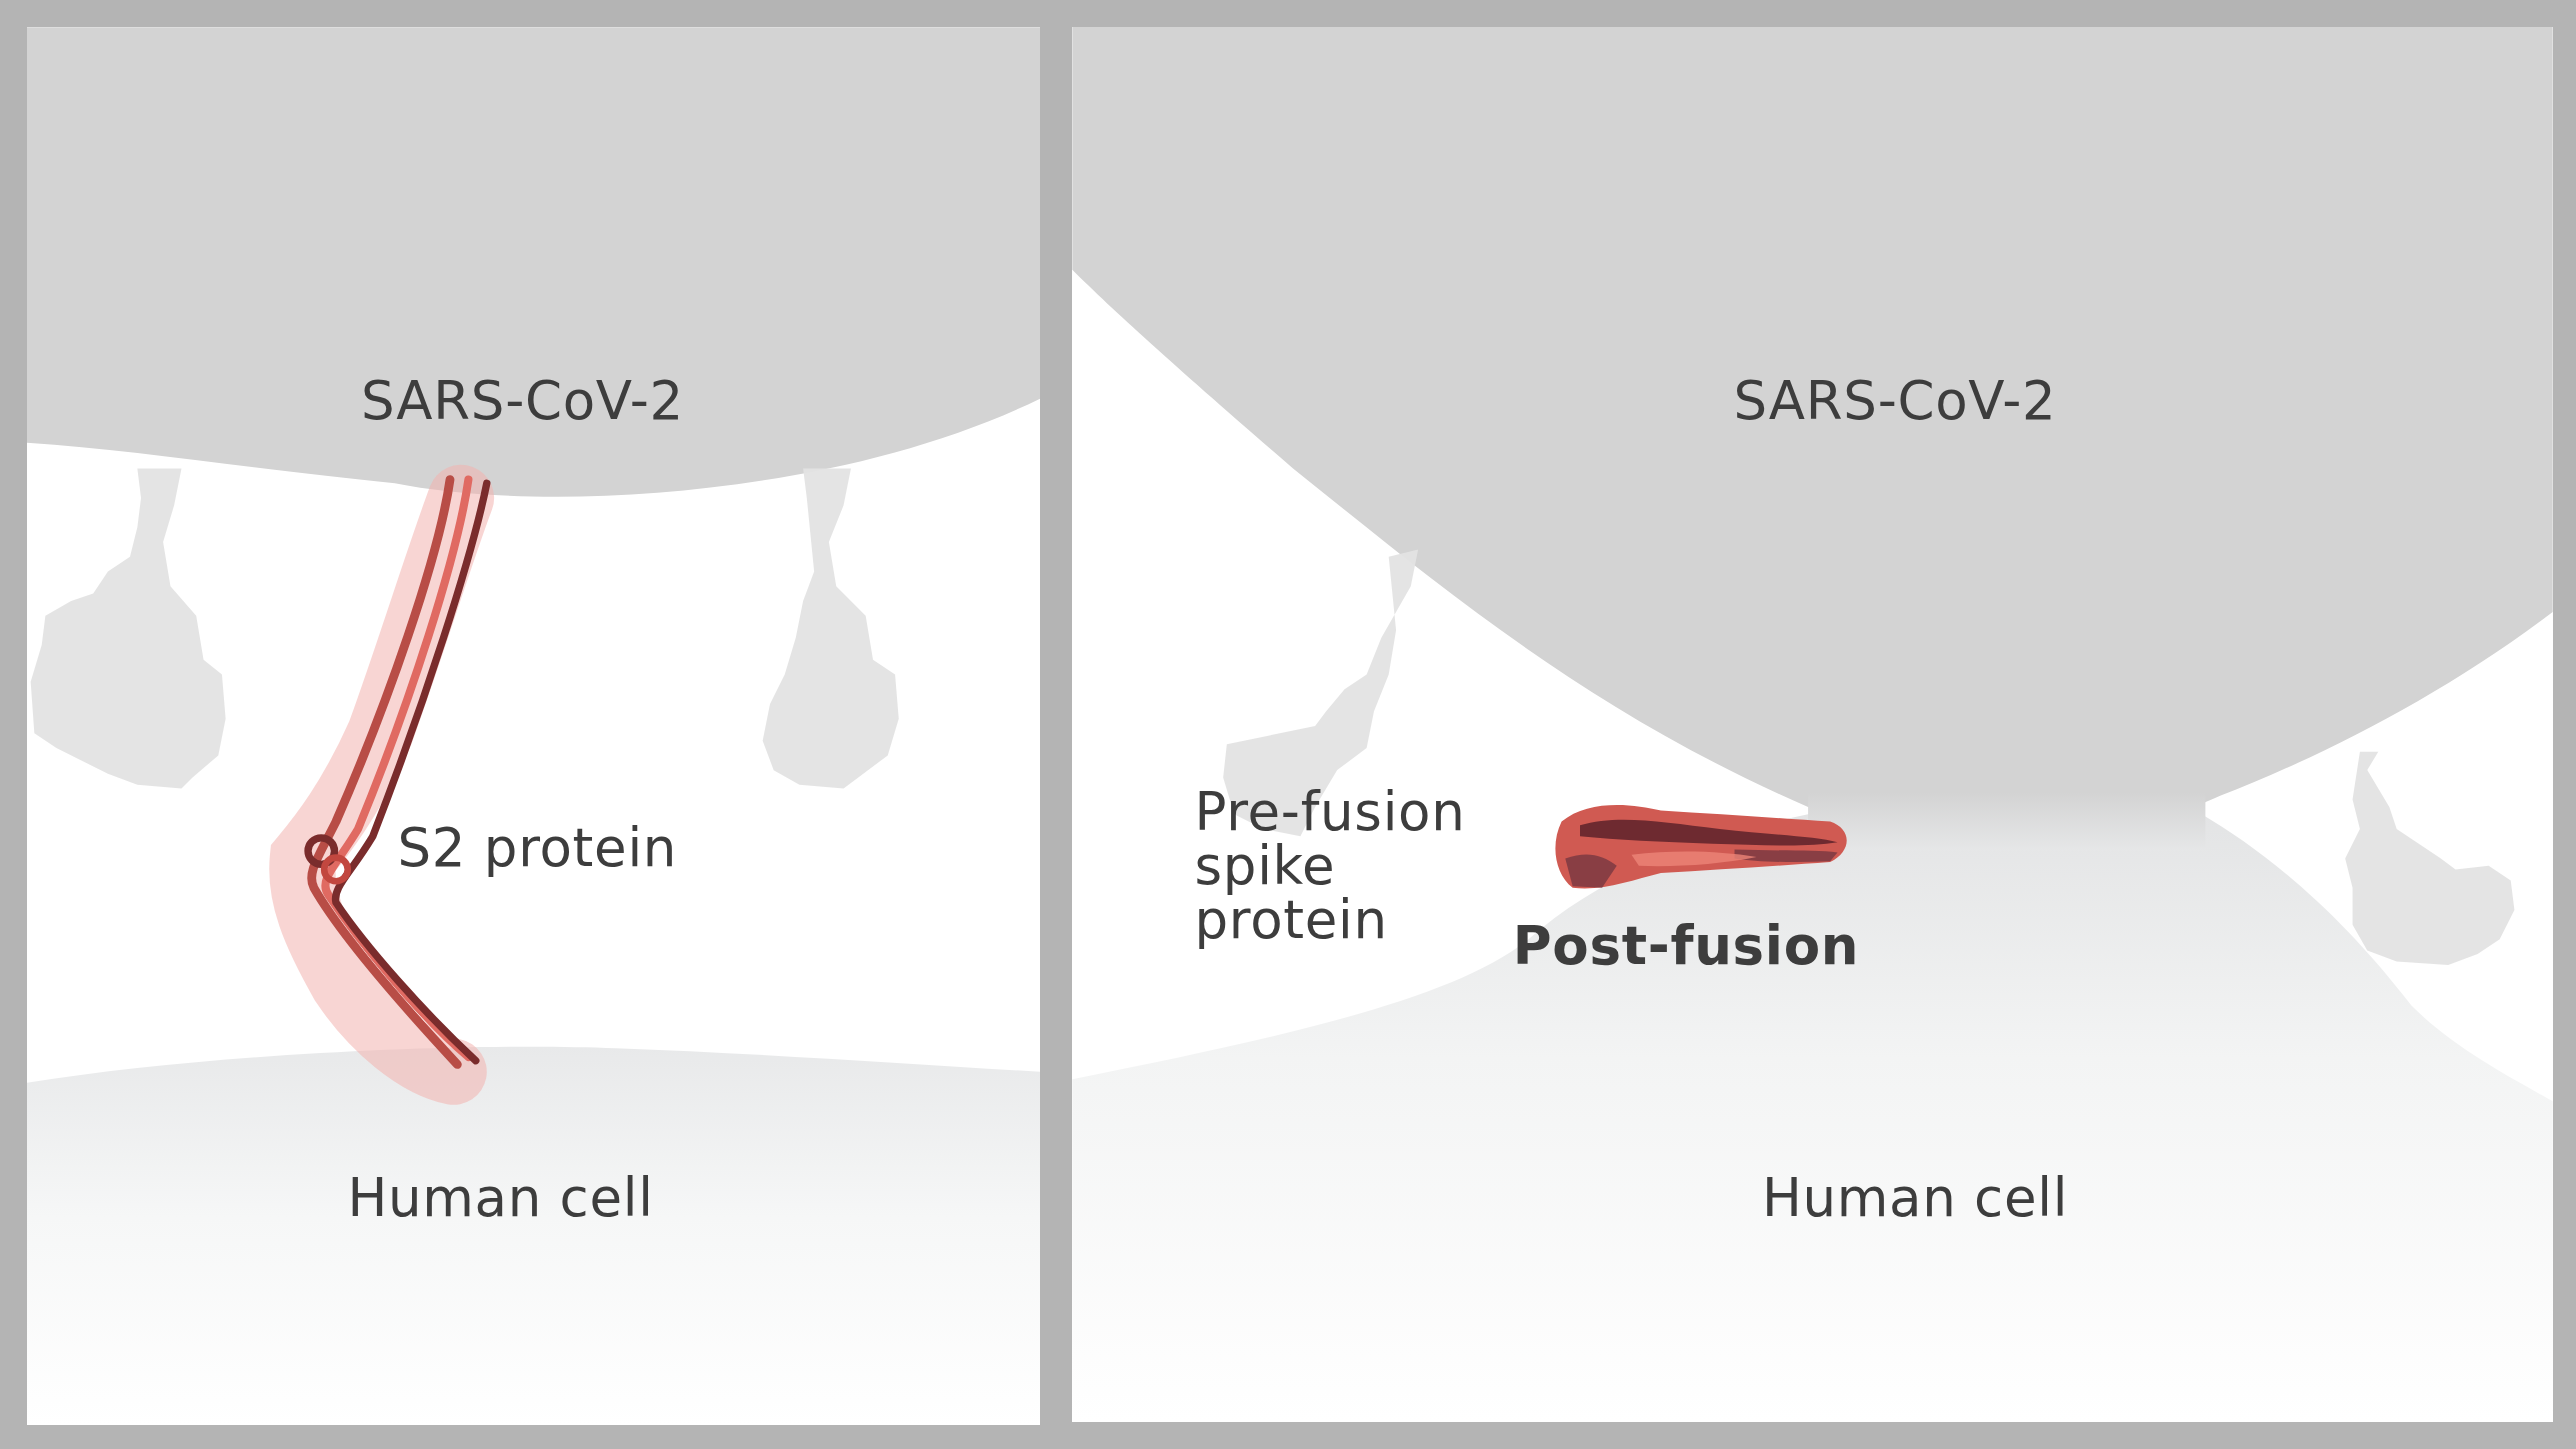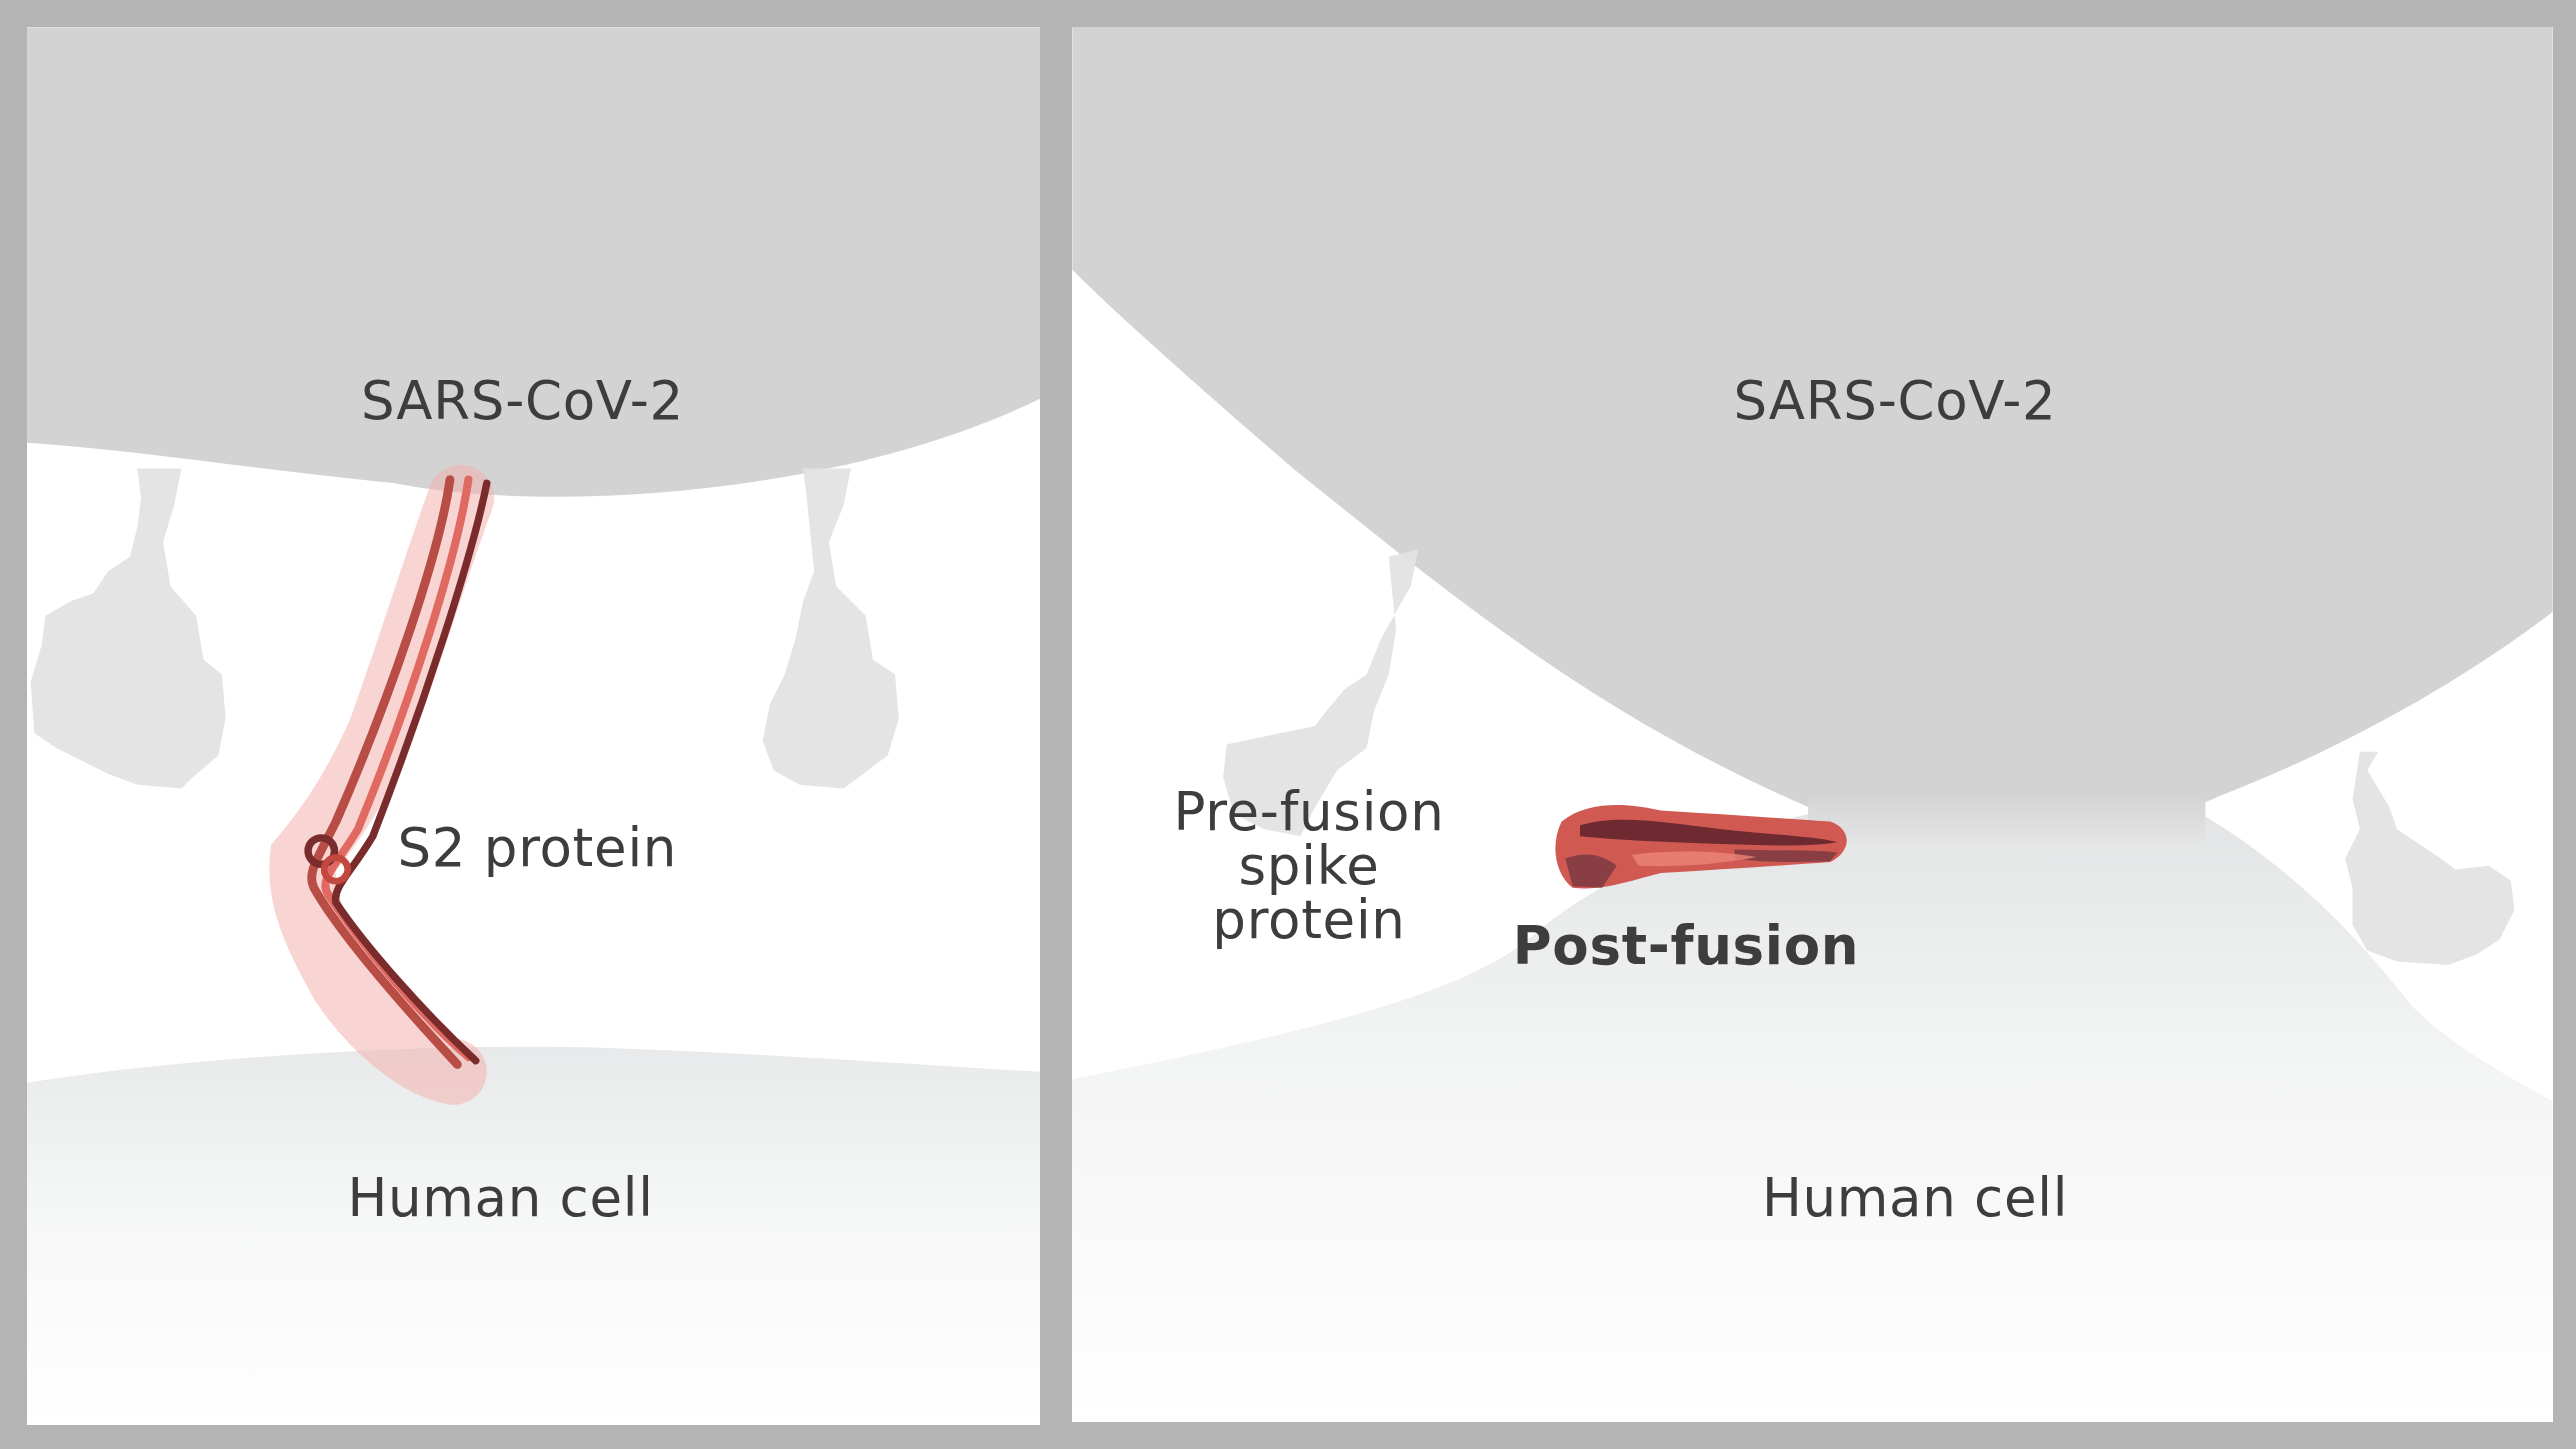--- a/index.html
+++ b/index.html
@@ -3,22 +3,22 @@
 <meta charset="utf-8">
 <style>
   html, body { margin:0; padding:0; }
   body { width:2576px; height:1450px; background:#b4b4b4; position:relative; overflow:hidden;
          font-family:"DejaVu Sans","Liberation Sans",sans-serif; }
   .panel { position:absolute; overflow:hidden; background:#ffffff; }
   #panel-left  { left:26.5px;   top:26.5px; width:1013px; height:1398px; }
   #panel-right { left:1072px; top:26.5px; width:1481px; height:1395px; }
   svg.scene { position:absolute; left:0; top:0; }
   .label { position:absolute; color:#3d3d3d; font-size:53px; line-height:1; white-space:nowrap; letter-spacing:0.7px; }
-  .center { transform:translateX(-50%); text-align:center; }
-  .multiline { line-height:54px; }
+  .center { transform:translateX(-50%); text-align:left; }
+  .multiline { line-height:54px;margin-left:21px; }
 </style>
 </head>
 <body>
 
 <div id="panel-left" class="panel">
   <svg class="scene" width="1013" height="1398" viewBox="0 0 1377 1900">
     <defs>
       <linearGradient id="cellGradL" x1="0" y1="0" x2="0" y2="1">
         <stop offset="0" stop-color="#e8e9ea"></stop>
         <stop offset="0.45" stop-color="#f6f7f7"></stop>

